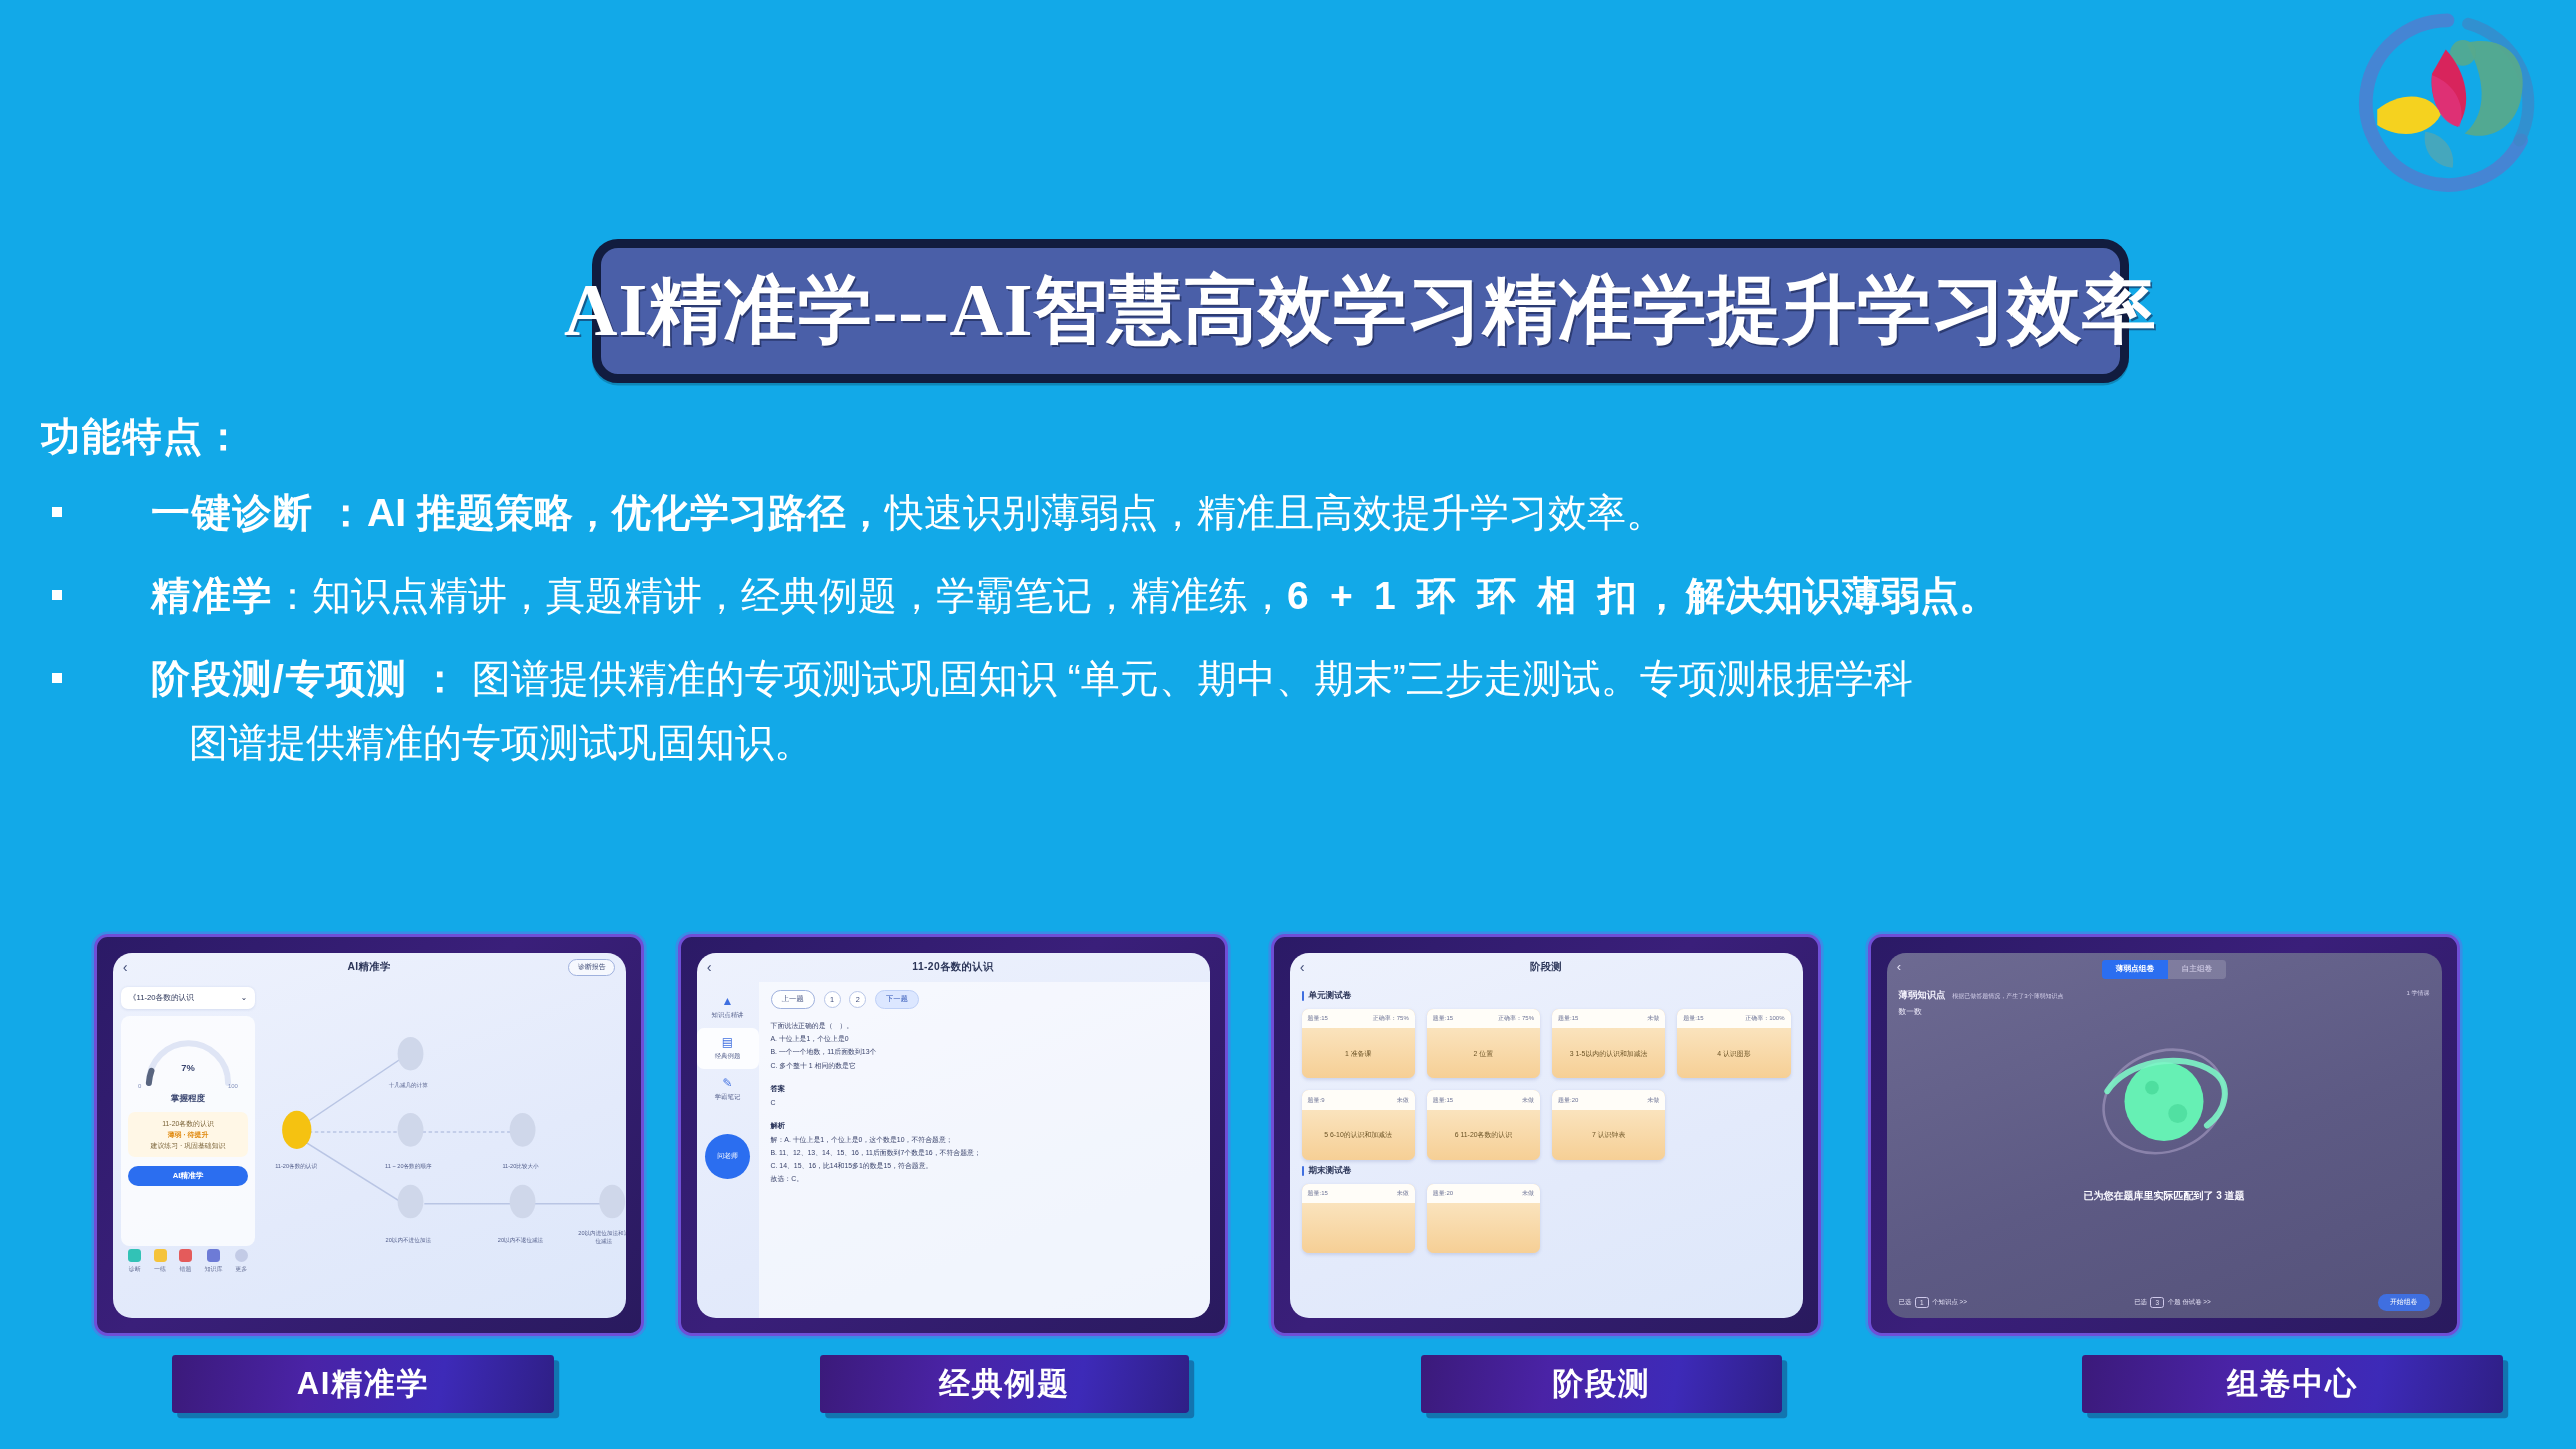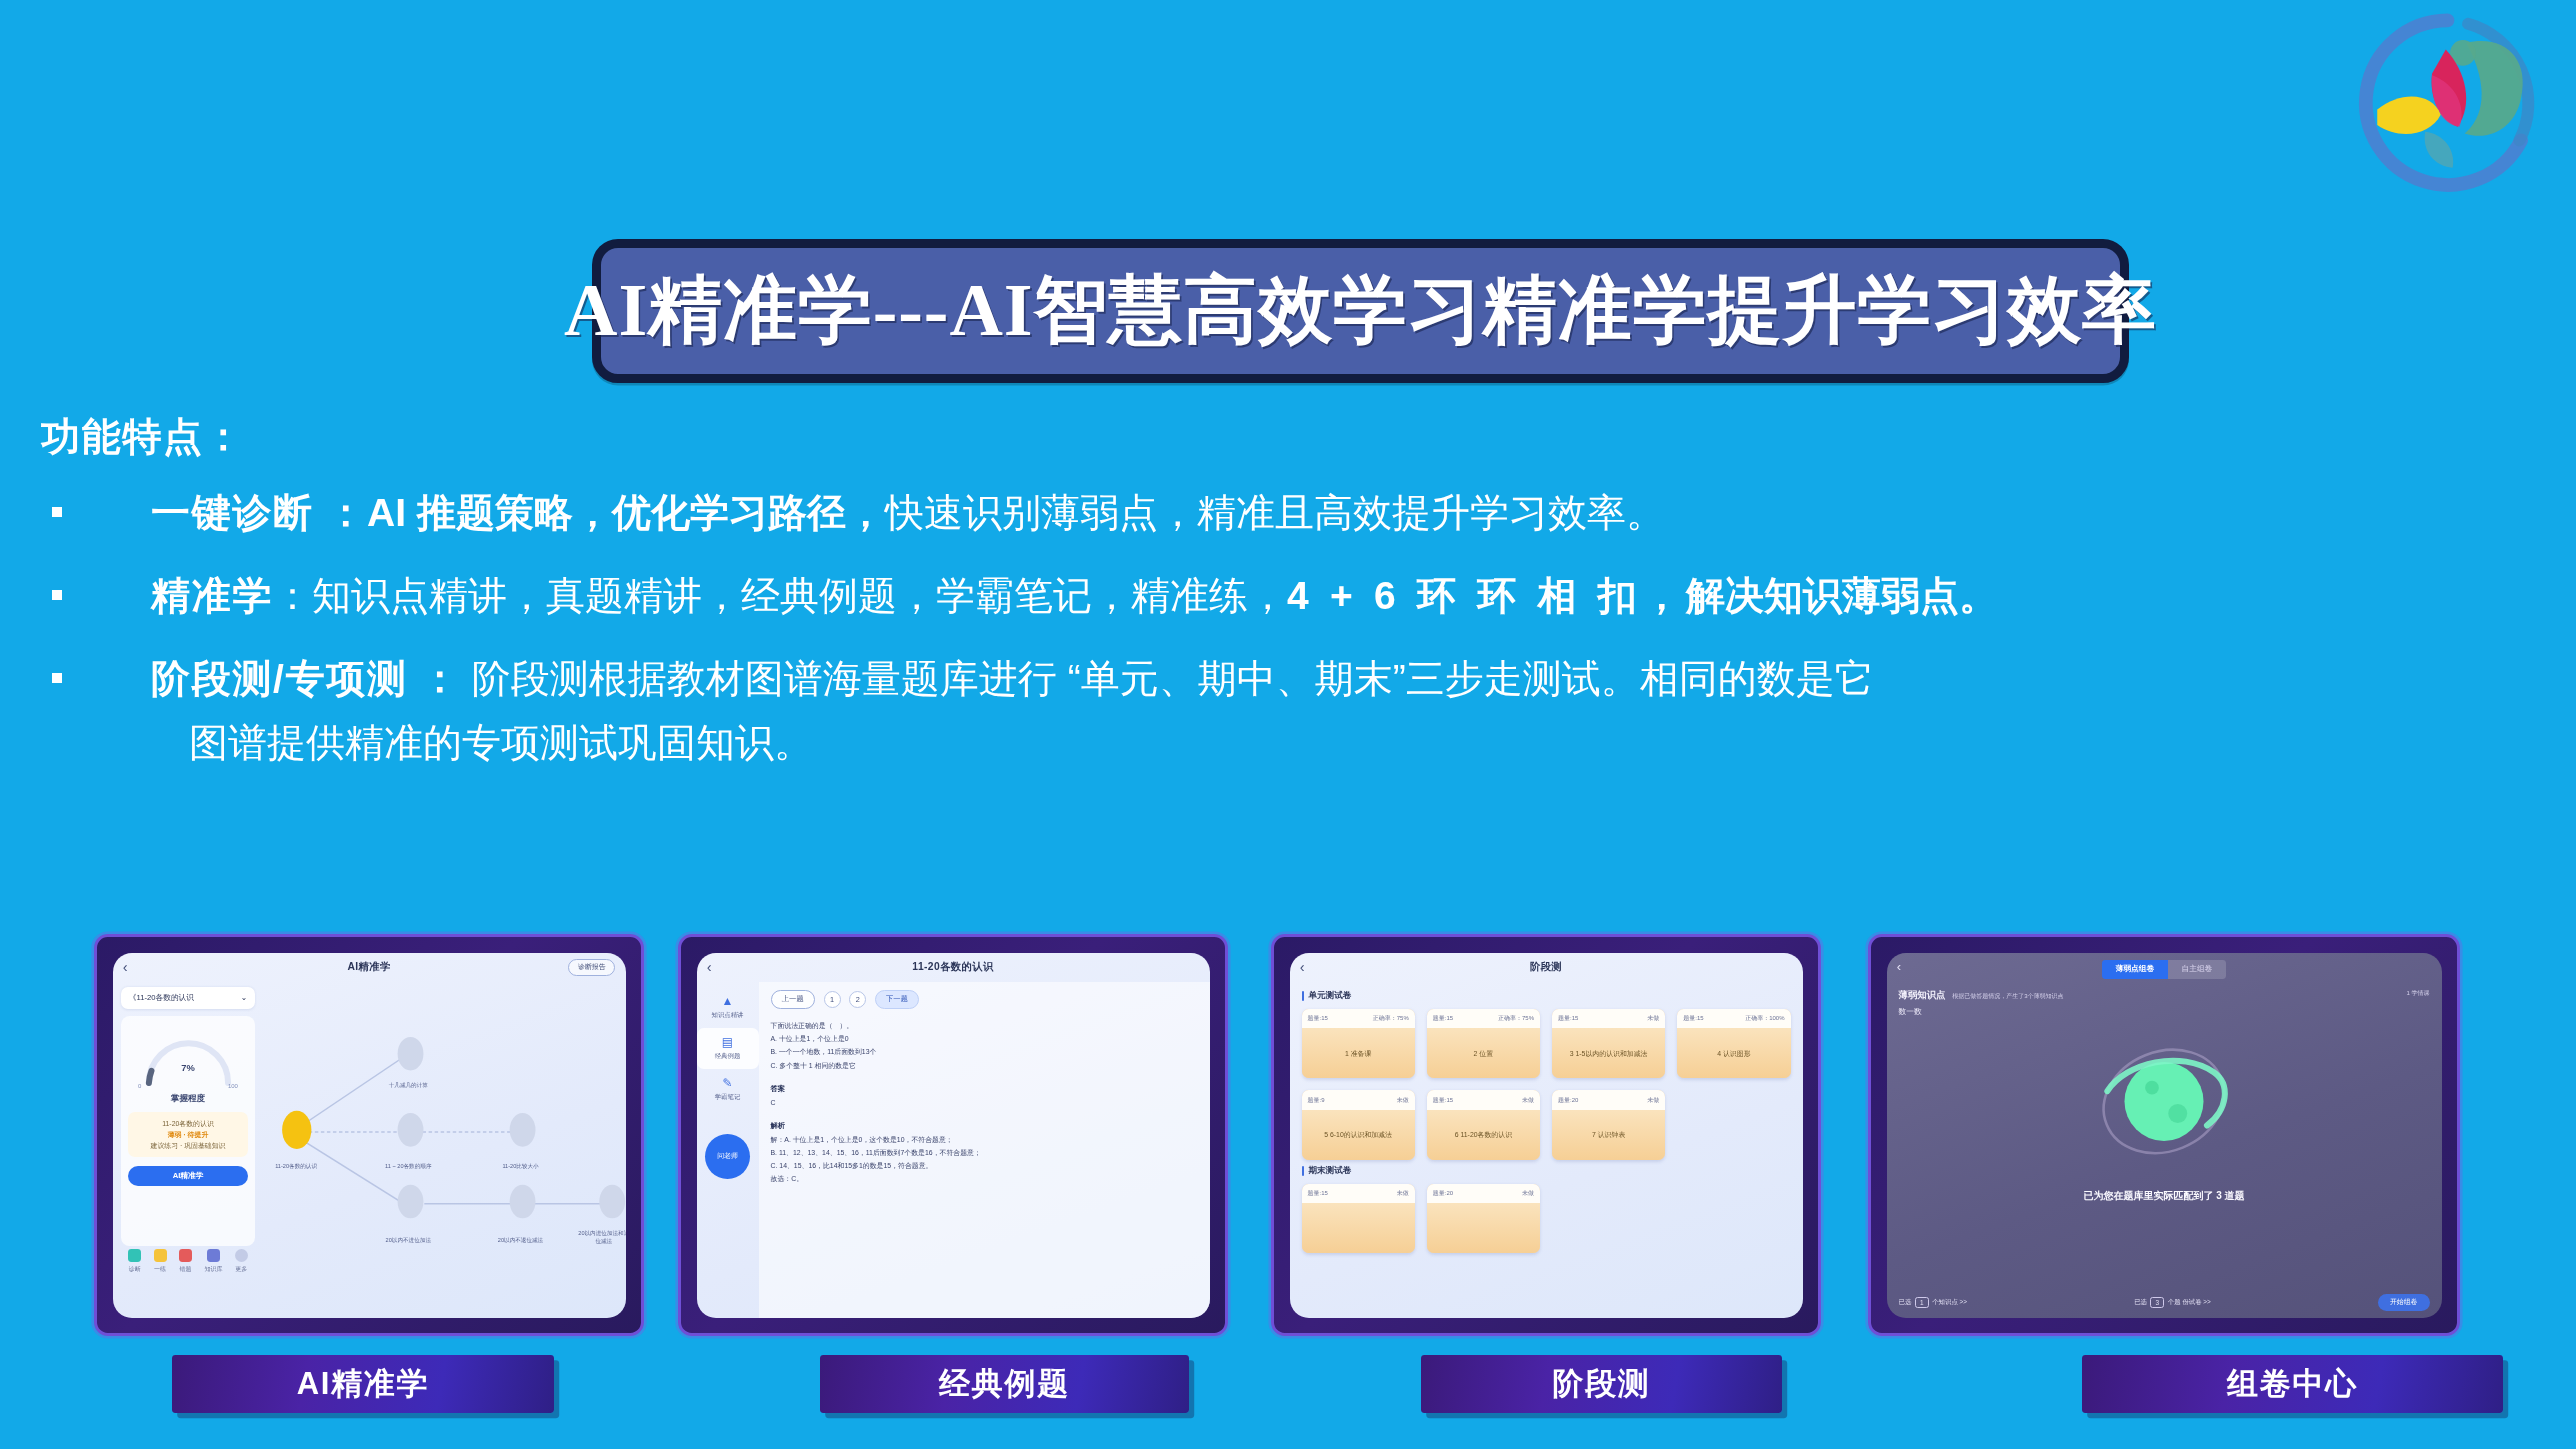--- a/index.html
+++ b/index.html
@@ -258,28 +258,28 @@
     <div class="bullet">
       <span class="marker"></span>
       <div class="bline">
         <span class="lead">一键诊断 ：</span><span class="em">AI 推题策略，优化学习路径，</span><span>快速识别薄弱点，精准且高效提升学习效率。</span>
       </div>
     </div>
 
     <div class="bullet">
       <span class="marker"></span>
       <div class="bline">
-        <span class="lead">精准学</span><span>：知识点精讲，真题精讲，经典例题，学霸笔记，精准练，</span><span class="em sp">4 + 6 环 环 相 扣，</span><span class="em">解决知识薄弱点。</span>
+        <span class="lead">精准学</span><span>：知识点精讲，真题精讲，经典例题，学霸笔记，精准练，</span><span class="em sp">6 + 1 环 环 相 扣，</span><span class="em">解决知识薄弱点。</span>
       </div>
     </div>
 
     <div class="bullet indent2">
       <span class="marker"></span>
       <div class="bline">
-        <span class="lead">阶段测/专项测 ：</span><span> 阶段测根据教材图谱海量题库进行 “单元、期中、期末”三步走测试。相同的数是它</span>
+        <span class="lead">阶段测/专项测 ：</span><span> 图谱提供精准的专项测试巩固知识 “单元、期中、期末”三步走测试。专项测根据学科</span>
       </div>
       <div class="bline second">图谱提供精准的专项测试巩固知识。</div>
     </div>
 
 
   </div>
 
   <div class="devices">
 
     <div class="device d1">

